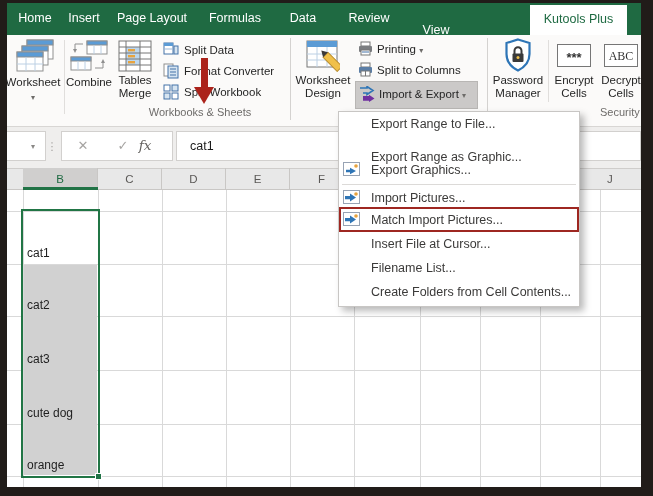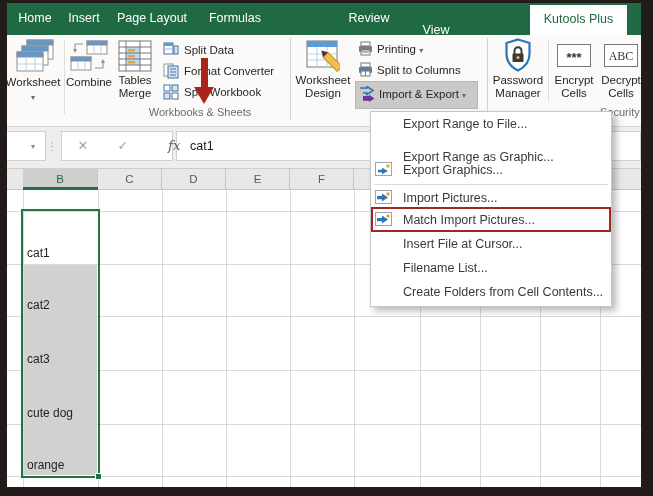--- a/index.html
+++ b/index.html
@@ -36,38 +36,39 @@
   .hsel{background:#d0cfce;color:#1e6a42;}
   .hselline{left:23px;top:187px;width:75px;height:3px;background:#217346;z-index:7;}
   .body{left:7px;top:190px;width:634px;height:297px;background:#ffffff;z-index:4;}
   .vline{width:1px;background:#d9d9d9;top:190px;height:297px;z-index:5;}
   .hline{height:1px;background:#d9d9d9;left:7px;width:634px;z-index:5;}
   .selfill{left:24px;top:265px;width:73px;height:210px;background:#d1d1d1;z-index:6;}
   .selborder{left:21px;top:209px;width:79px;height:269px;border:2px solid #217545;z-index:8;}
   .handle{left:95px;top:473px;width:7px;height:7px;background:#217346;border:1px solid #fff;z-index:9;}
   .celltxt{left:27px;width:68px;height:15px;font-size:12px;color:#1f1f1f;z-index:7;white-space:nowrap;}
   
-  .menu{left:370px;top:111px;width:242px;height:196px;background:#fff;border:1px solid #c8c6c4;
+  .menu{left:338px;top:111px;width:242px;height:196px;background:#fff;border:1px solid #c8c6c4;
         box-shadow:4px 4px 7px rgba(0,0,0,0.28);z-index:40;padding-left:23px;}
   .mitem{left:0;width:240px;height:23px;font-size:12.5px;color:#3b3a39;line-height:23px;padding-left:32px;z-index:41;white-space:nowrap;}
   .micon{left:4px;width:18px;height:16px;z-index:42;}
   .msep{left:3px;width:234px;height:1px;background:#dcdad8;z-index:41;}
   .redbox{left:0px;top:95px;width:240px;height:25px;border:2px solid #9e2721;z-index:43;}
   svg{display:block;}
 </style>
 </head>
 <body>
 
 <div id="canvas">
 
   <div class="abs tabbar"></div>
   <div class="abs tab" style="left:-10px;width:90px;">Home</div>
   <div class="abs tab" style="left:39px;width:90px;">Insert</div>
   <div class="abs tab" style="left:102px;width:100px;">Page Layout</div>
   <div class="abs tab" style="left:190px;width:90px;">Formulas</div>
+  <div class="abs tab" style="left:258px;width:90px;">Data</div>
   <div class="abs tab" style="left:324px;width:90px;">Review</div>
   <div class="abs tab" style="left:391px;width:90px;margin-top:12px;">View</div>
   <div class="abs tab tab-active" style="left:530px;width:97px;">Kutools Plus</div>
 
   <div class="abs ribbon"></div>
 
   <div class="abs" style="left:16px;top:39px;width:38px;height:34px;z-index:7;">
     <svg width="38" height="34" viewBox="0 0 38 34">
       <g stroke="#8f8f8f" stroke-width="1">
         <rect x="11" y="1" width="26" height="19" fill="#fff"></rect>
@@ -246,21 +247,21 @@
   </div>
   <div class="abs grouplabel" style="left:600px;top:106px;width:45px;overflow:hidden;text-align:left;">Security</div>
 
   <div class="abs fstrip"></div>
   <div class="abs fbox" style="left:5px;top:131px;width:41px;height:30px;"></div>
   <div class="abs caret" style="left:24px;top:143px;width:18px;color:#8a8886;z-index:7;">▾</div>
   <div class="abs fgly" style="left:46px;top:136px;width:12px;font-size:11px;line-height:20px;">⋮</div>
   <div class="abs fbox" style="left:61px;top:131px;width:112px;height:30px;"></div>
   <div class="abs fgly" style="left:72px;top:136px;width:22px;line-height:20px;">✕</div>
   <div class="abs fgly" style="left:112px;top:136px;width:22px;line-height:20px;">✓</div>
-  <div class="abs fx" style="left:168px;top:137px;width:22px;z-index:7;">fx</div>
+  <div class="abs fx" style="left:134px;top:137px;width:22px;text-align:center;z-index:7;">fx</div>
   <div class="abs fbox" style="left:176px;top:131px;width:465px;height:30px;"></div>
   <div class="abs fval" style="left:190px;top:132px;width:200px;">cat1</div>
 
   <div class="abs hdrstrip"></div>
   <div class="abs hcell hsel" style="left:23px;width:75px;">B</div>
   <div class="abs hselline"></div>
   <div class="abs hcell" style="left:98px;width:64px;">C</div>
   <div class="abs hcell" style="left:162px;width:64px;">D</div>
   <div class="abs hcell" style="left:226px;width:64px;">E</div>
   <div class="abs hcell" style="left:290px;width:64px;">F</div>

